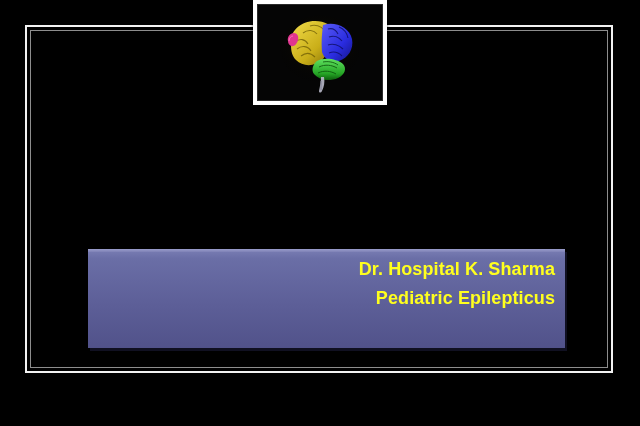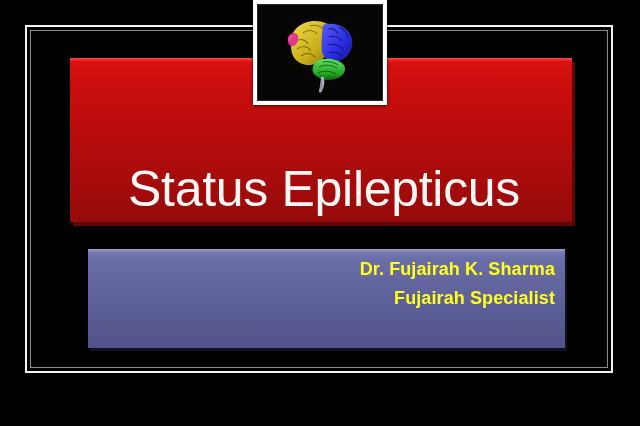--- a/index.html
+++ b/index.html
@@ -157,23 +157,20 @@
   }
 </style>
 </head>
 <body>
 
 <div class="slide">
 
   <div class="frame-outer"></div>
   <div class="frame-inner"></div>
 
-  <div class="title-plate">
-    <h1 class="title-text">Status Epilepticus</h1>
-  </div>
 
   <div class="picture-frame">
     <div class="picture-inner">
       <svg class="brain-art" viewBox="0 0 86 84" aria-hidden="true">
         <defs>
           <radialGradient id="glow" cx="50%" cy="45%" r="60%">
             <stop offset="0%" stop-color="#1a1505" stop-opacity="0.9"></stop>
             <stop offset="100%" stop-color="#000000" stop-opacity="0"></stop>
           </radialGradient>
           <linearGradient id="gFrontal" x1="0" y1="0" x2="1" y2="1">
@@ -230,18 +227,18 @@
 
         <path d="M47 66 C48 71 47 76 45 80 C44 82 42 82 42 80
                  C43 75 44 70 44 66 Z" fill="#b9b9c9" opacity="0.9"></path>
         <path d="M44 70 L44 79" stroke="#7e7e92" stroke-width="0.9"></path>
       </svg>
     </div>
   </div>
 
   <div class="subtitle-plate">
     <ul class="subtitle-list">
-      <li class="subtitle-line">Dr. Fujairah K. Sharma</li>
-      <li class="subtitle-line">Fujairah Specialist</li>
+      <li class="subtitle-line">Dr. Hospital K. Sharma</li>
+      <li class="subtitle-line">Pediatric Epilepticus</li>
     </ul>
   </div>
 
 </div>
 
 </body></html>

